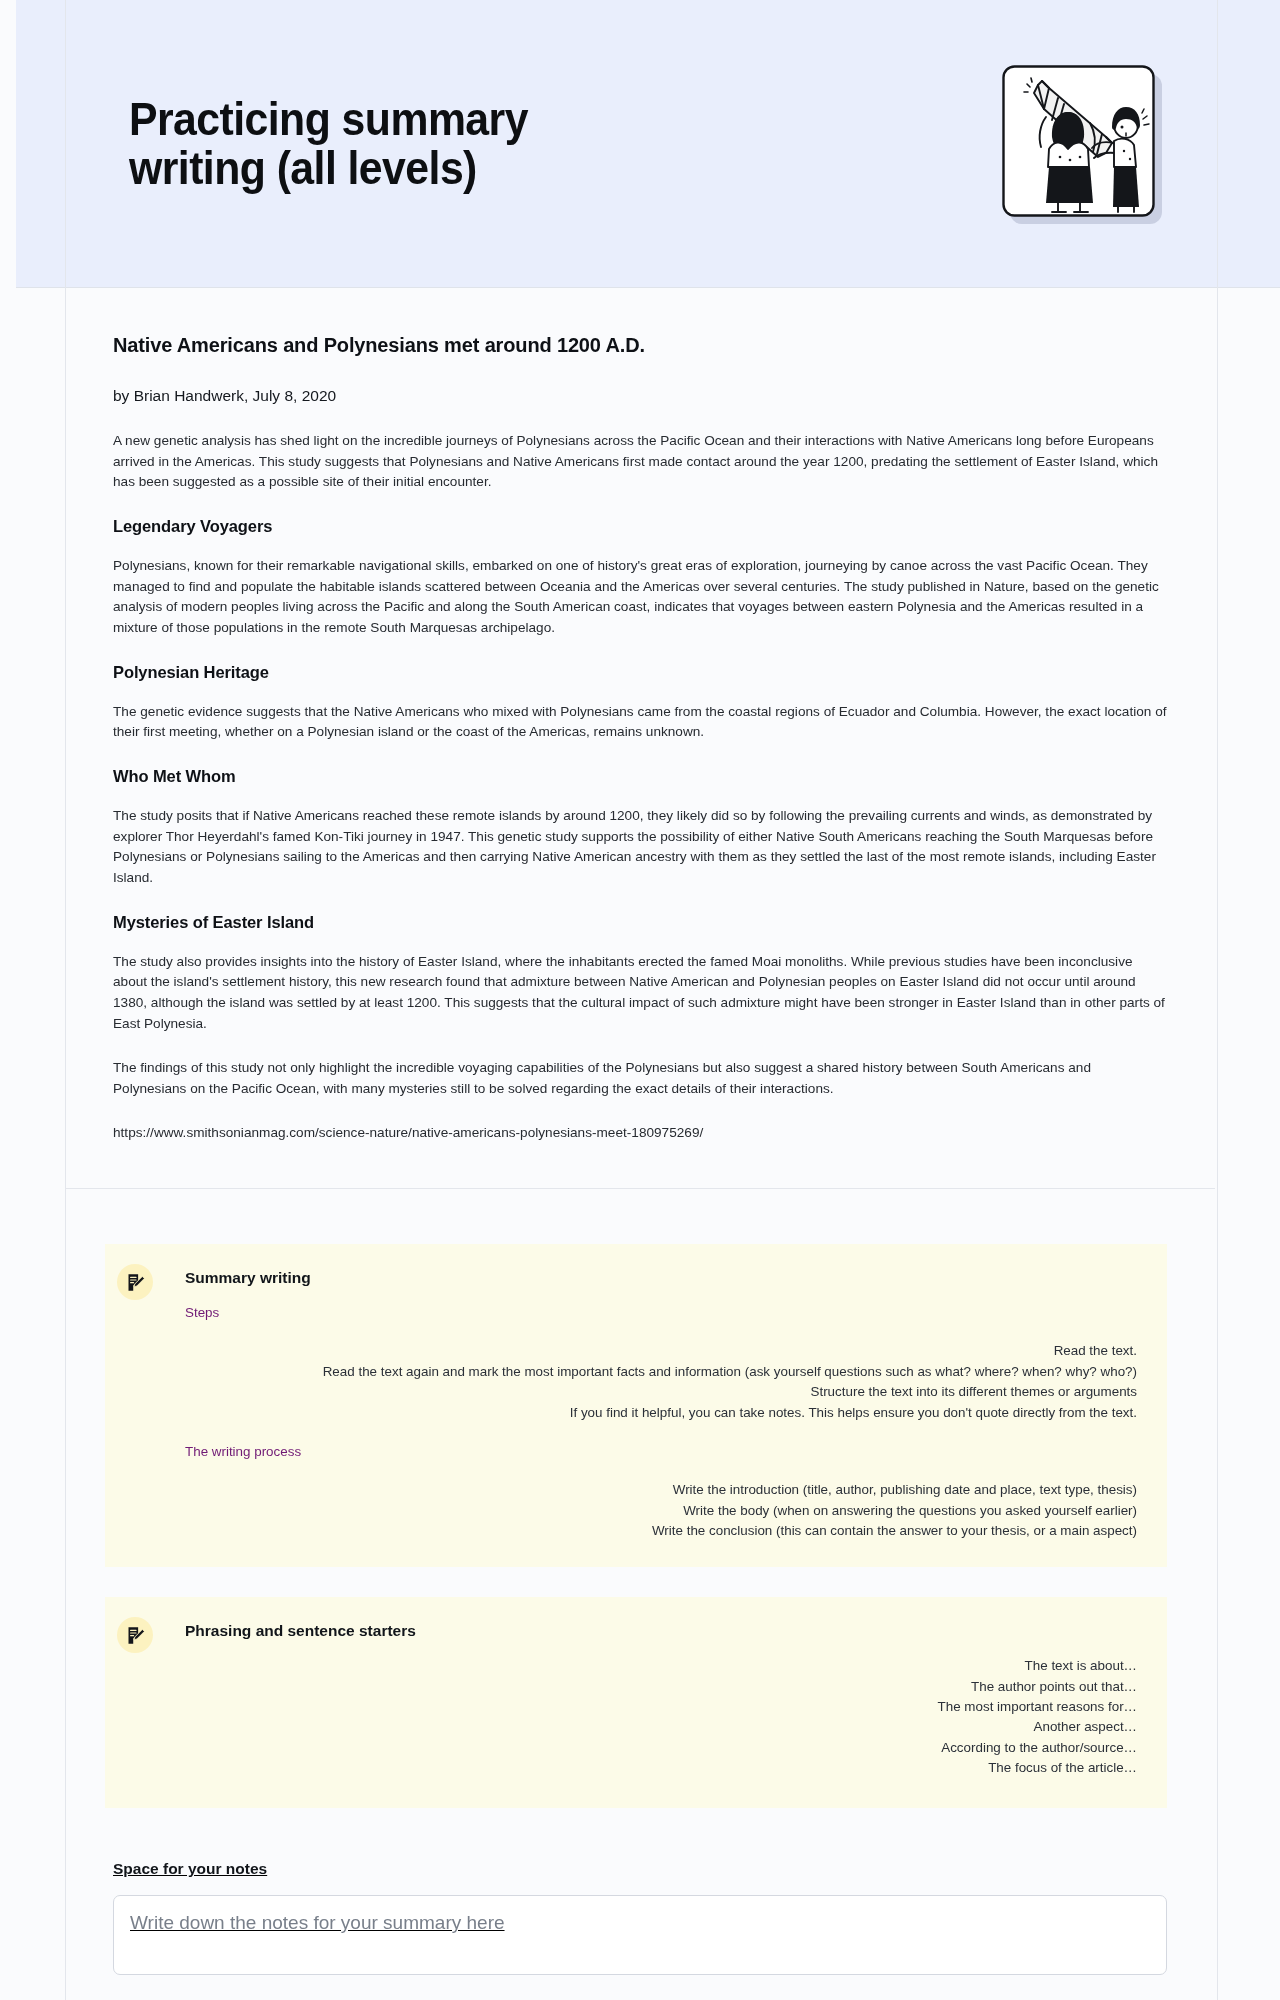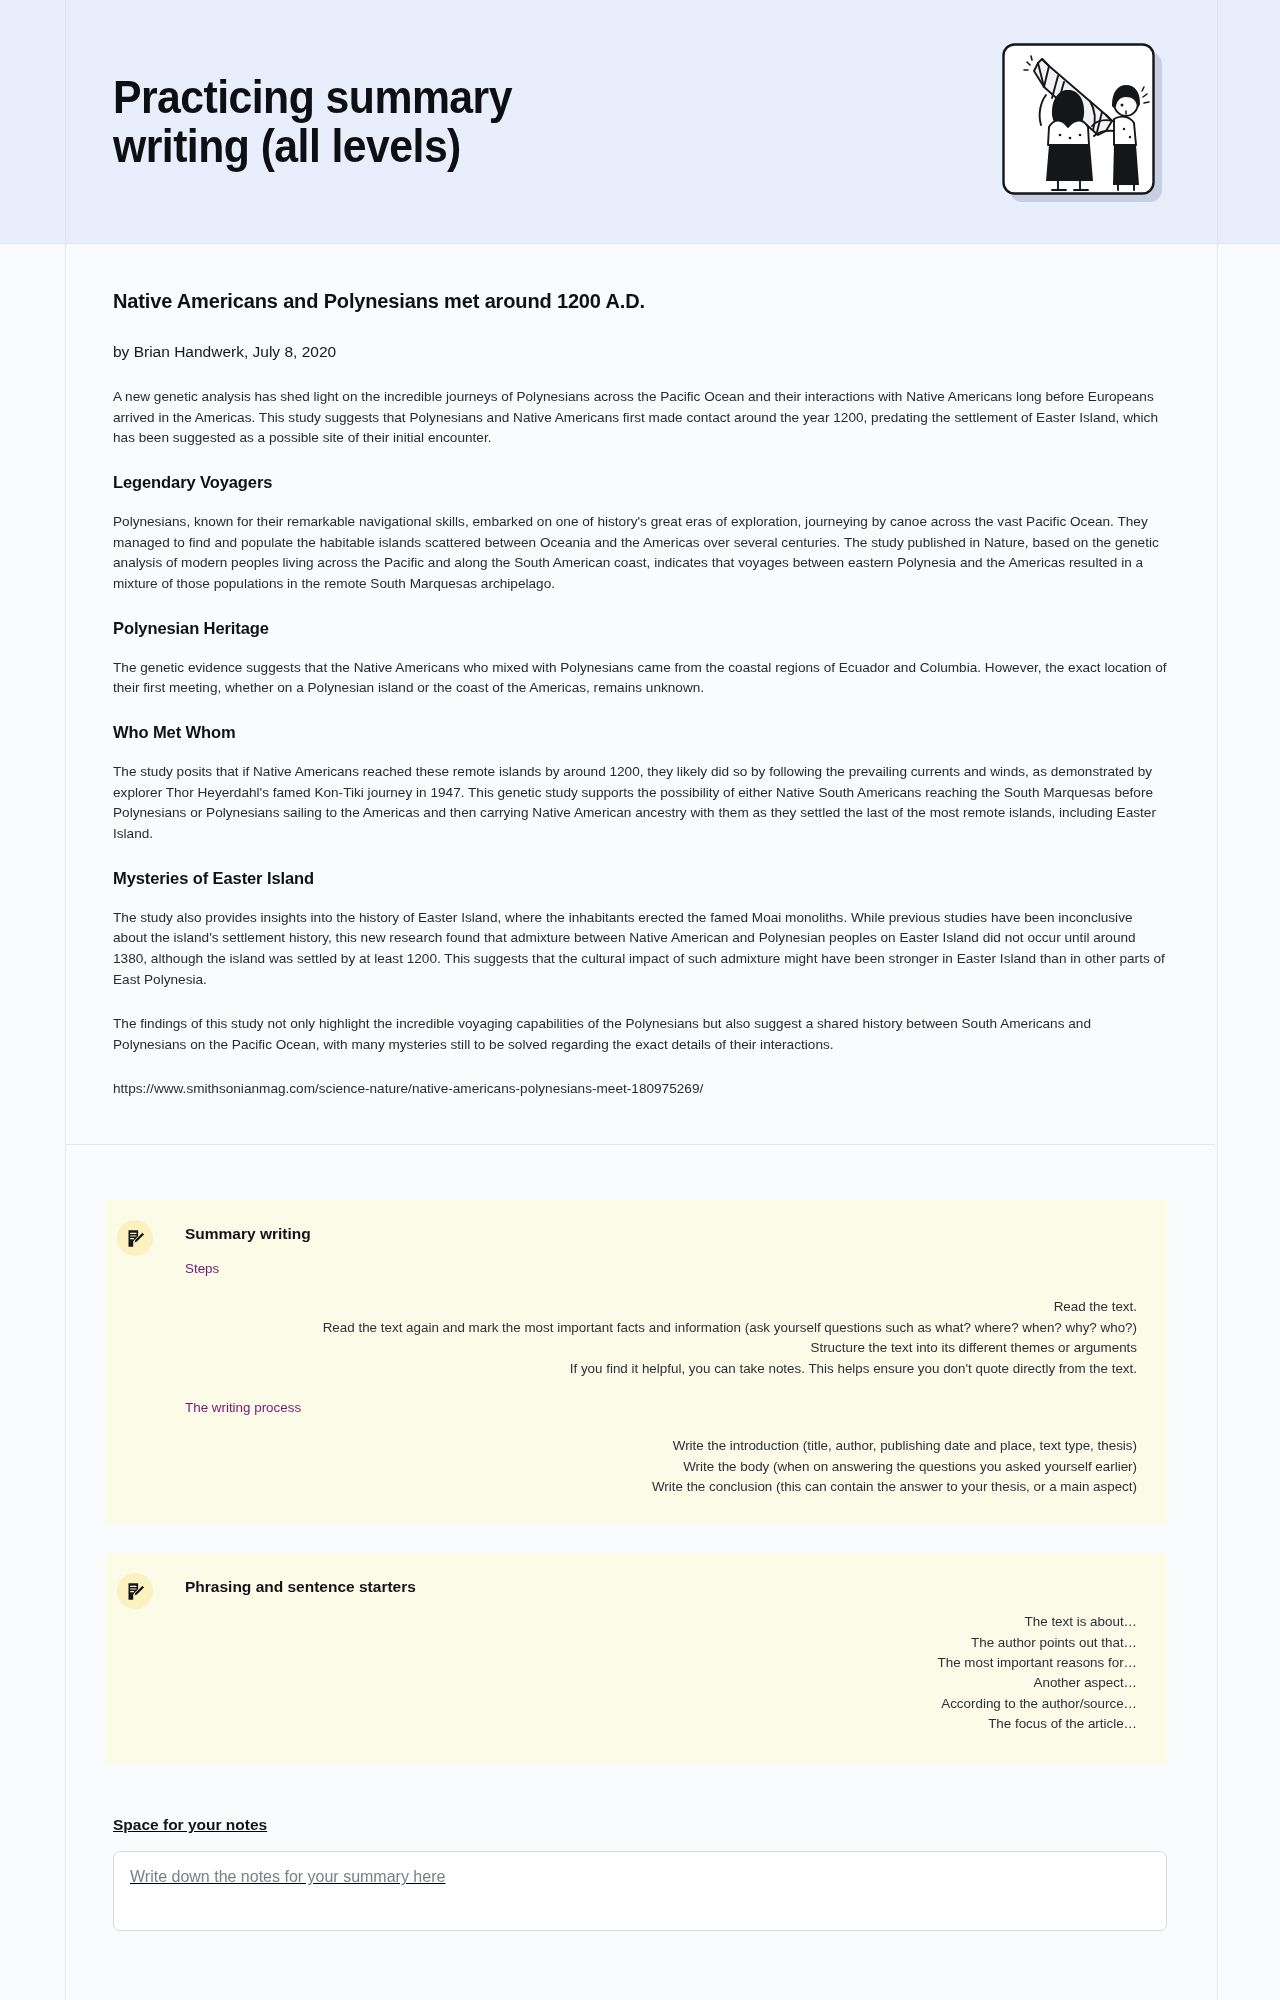--- a/index.html
+++ b/index.html
@@ -26,24 +26,25 @@
     background: #e3e6ec;
     z-index: 3;
     pointer-events: none;
   }
   .vrule.left  { left: 65px; }
   .vrule.right { left: 1217px; }
 
   
   .header-band {
     position: relative;
-    height: 244px;
+    height: 288px;
     background: #e9eefc;
     border-bottom: 1px solid #dfe3ea;
     overflow: hidden;
+    margin-left: 16px;
   }
   .header-inner {
     position: relative;
     height: 100%;
     margin: 0 65px;
     display: flex;
     align-items: center;
     justify-content: space-between;
     padding: 0 47px 0 48px;
   }
@@ -192,21 +193,21 @@
   .notes-box {
     border: 1px solid #d4d8e0;
     border-radius: 7px;
     background: #ffffff;
     min-height: 80px;
     padding: 14px 16px;
     font-size: 13.6px;
     color: #7b8characters;
   }
   .notes-placeholder {
-    font-size: 16px;
+    font-size: 19px;
     color: #787f8a;
     line-height: 1.4;
   }
 </style>
 </head>
 <body>
 
 <div class="page">
 
   <div class="vrule left"></div>

